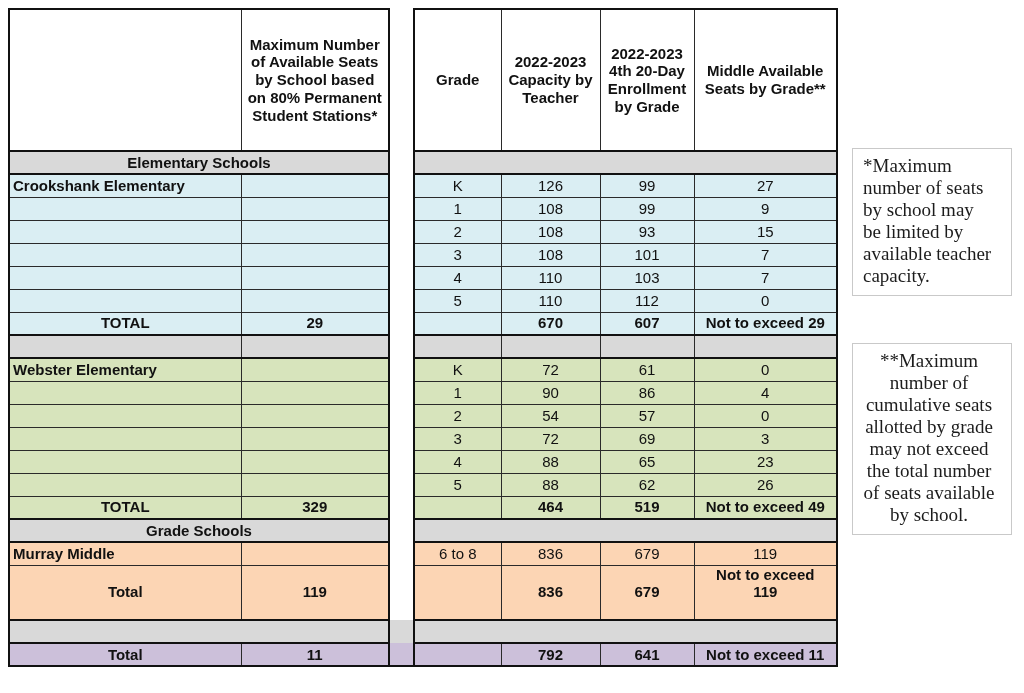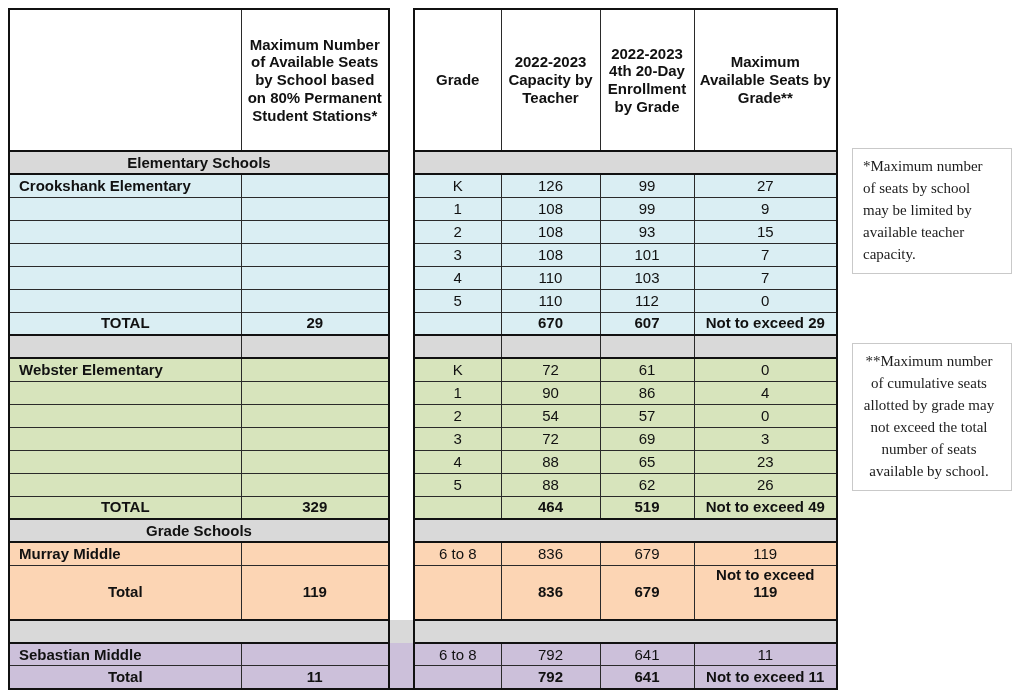--- a/index.html
+++ b/index.html
@@ -20,32 +20,32 @@
   .c { border:1px solid #2a2a2a; }
   .gap { border:none; background:#ffffff; padding:0; }
   .gapgray { background:#D9D9D9; }
   .gappurple { background:#CCC0DA; }
   .gb { border-bottom:2px solid #111; }
   .t2 { border-top:2px solid #111; }
   .b2 { border-bottom:2px solid #111; }
   .l2 { border-left:2px solid #111; }
   .r2 { border-right:2px solid #111;margin-left:44px; }
   .bold { font-weight:700; }
-  .name { text-align:left; padding-left:9px; font-weight:700; }
+  .name { text-align:left; padding-left:3px; font-weight:700; }
   .hdr { font-weight:700; padding:0 4px; }
   .blue { background:#DAEEF3; }
   .green { background:#D7E4BC; }
   .orange { background:#FCD5B4; }
   .purple { background:#CCC0DA; }
   .gray { background:#D9D9D9; }
   .narrow { display:inline-block; max-width:104px; }
   .note {
     position:absolute; width:160px; box-sizing:border-box;
     background:#fff; border:1px solid #c9c9c9;
-    font-family:"Liberation Serif", serif; font-size:15px; line-height:22px;
+    font-family:"Liberation Serif", serif; font-size:19px; line-height:22px;
     color:#1c1c1c; padding:6px 16px 8px 10px;
   }
   .note1 { left:852px; top:148px; }
   .note2 { left:852px; top:343px;text-align:center; }
 </style>
 </head>
 <body>
 
 <div class="sheet">
 <table>
@@ -60,21 +60,21 @@
   </colgroup>
 
   <tbody>
         <tr class="r-header">
     <td class="c t2 l2"></td>
     <td class="c t2 r2 hdr">Maximum Number of Available Seats by School based on 80% Permanent Student Stations*</td>
     <td class="gap"></td>
     <td class="c t2 l2 hdr">Grade</td>
     <td class="c t2 hdr">2022-2023 Capacity by Teacher</td>
     <td class="c t2 hdr">2022-2023 4th 20-Day Enrollment by Grade</td>
-    <td class="c t2 r2 hdr">Maximum Available Seats by Grade**</td>
+    <td class="c t2 r2 hdr">Middle Available Seats by Grade**</td>
   </tr>
 
   <tr>
     <td colspan="2" class="c gray bold t2 b2 l2 r2">Elementary Schools</td>
     <td class="gap"></td>
     <td colspan="4" class="c gray t2 b2 l2 r2"></td>
   </tr>
 
   <tr>
     <td class="c l2 blue name">Crookshank Elementary</td>
@@ -238,29 +238,20 @@
     <td class="c orange bold">679</td>
     <td class="c r2 orange bold"><span class="narrow">Not to exceed 119</span></td>
   </tr>
 
   <tr>
     <td colspan="2" class="c gray t2 b2 l2 r2"></td>
     <td class="gap gapgray"></td>
     <td colspan="4" class="c gray t2 b2 l2 r2"></td>
   </tr>
 
-  <tr>
-    <td class="c l2 purple name">Sebastian Middle</td>
-    <td class="c r2 purple"></td>
-    <td class="gap gappurple"></td>
-    <td class="c l2 purple">6 to 8</td>
-    <td class="c purple">792</td>
-    <td class="c purple">641</td>
-    <td class="c r2 purple">11</td>
-  </tr>
   <tr>
     <td class="c l2 b2 purple bold">Total</td>
     <td class="c r2 b2 purple bold">11</td>
     <td class="gap gappurple gb"></td>
     <td class="c l2 b2 purple"></td>
     <td class="c b2 purple bold">792</td>
     <td class="c b2 purple bold">641</td>
     <td class="c r2 b2 purple bold">Not to exceed 11</td>
   </tr>
 </tbody>

